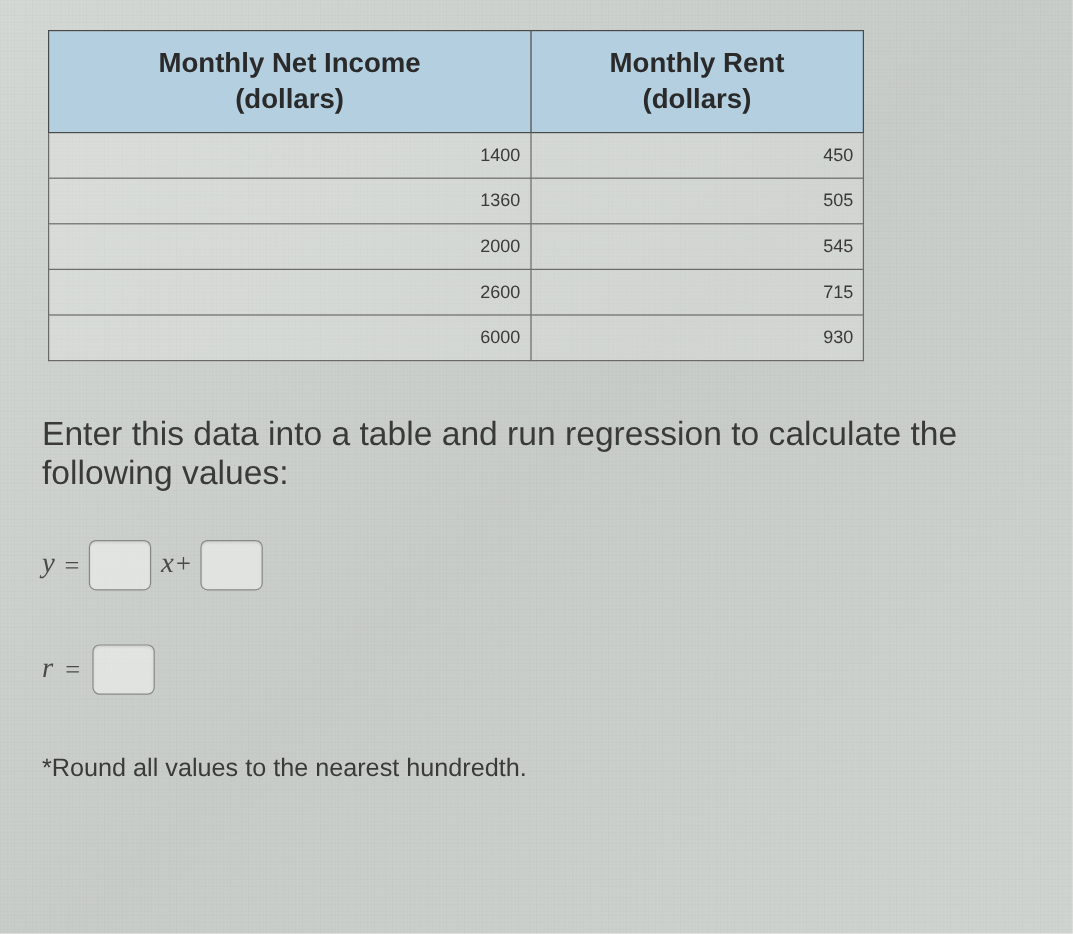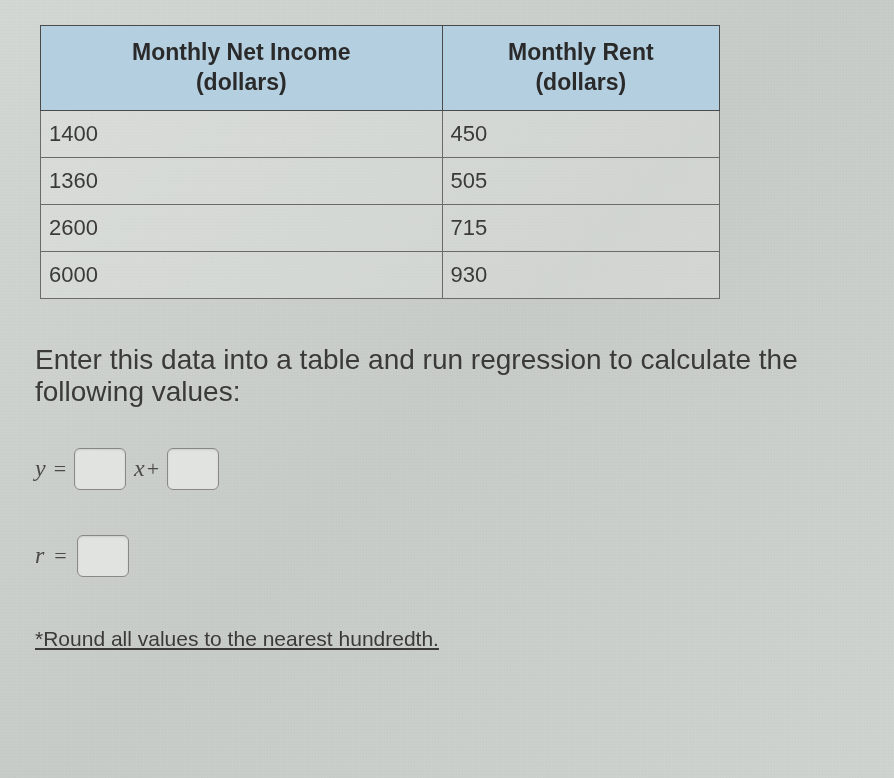--- a/index.html
+++ b/index.html
@@ -43,22 +43,22 @@
       padding: 12px 8px;
       font-weight: bold;
       font-size: 23px;
       text-align: center;
       color: #2a2a2a;
       line-height: 1.3;
     }
     .data-table td {
       border: 1px solid #6a6a6a;
       padding: 10px 8px;
-      text-align: left;
-      font-size: 22px;
+      text-align: right;
+      font-size: 15px;
       background: rgba(235,238,235,0.3);
       color: #3a3a3a;
       margin-left: 32px;
     }
     .instruction {
       margin-top: 45px;
       margin-left: 5px;
       font-size: 28px;
       color: #3a3a3a;
       position: relative;
@@ -103,21 +103,20 @@
       position: relative;
       z-index: 1;
     }
     .footnote {
       margin-top: 50px;
       margin-left: 5px;
       font-size: 21px;
       color: #3a3a3a;
       position: relative;
       z-index: 1;
-      text-decoration: underline;
     }
   </style>
 </head>
 <body>
 
 <table class="data-table">
   <thead>
     <tr>
       <th>
         <span style="white-space:pre-line;">Monthly Net Income
@@ -130,20 +129,24 @@
     </tr>
   </thead>
   <tbody>
     <tr>
       <td>1400</td>
       <td>450</td>
     </tr>
     <tr>
       <td>1360</td>
       <td>505</td>
+    </tr>
+    <tr>
+      <td>2000</td>
+      <td>545</td>
     </tr>
     <tr>
       <td>2600</td>
       <td>715</td>
     </tr>
     <tr>
       <td>6000</td>
       <td>930</td>
     </tr>
   </tbody>

